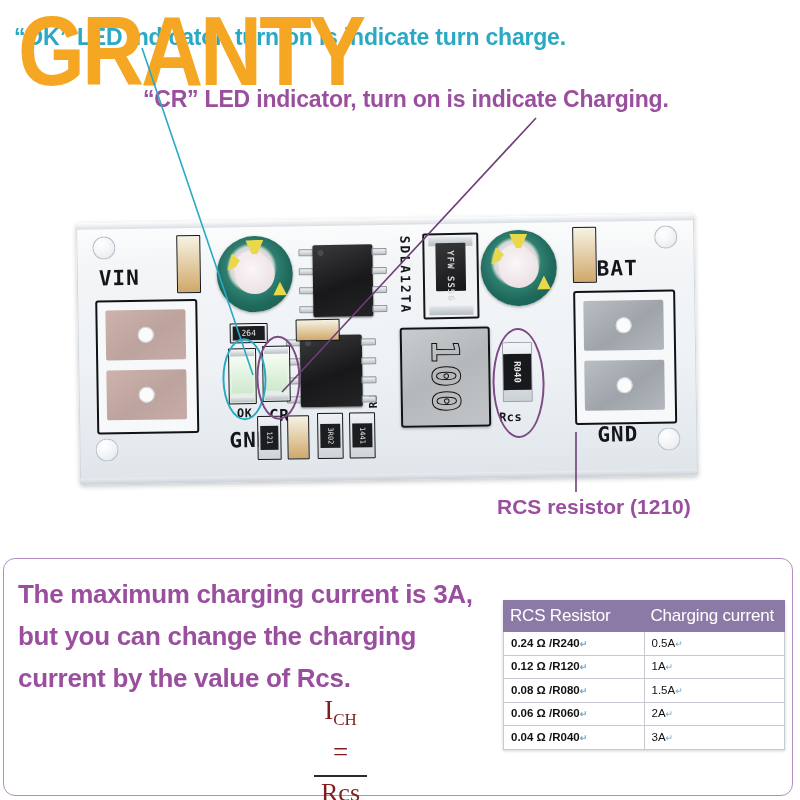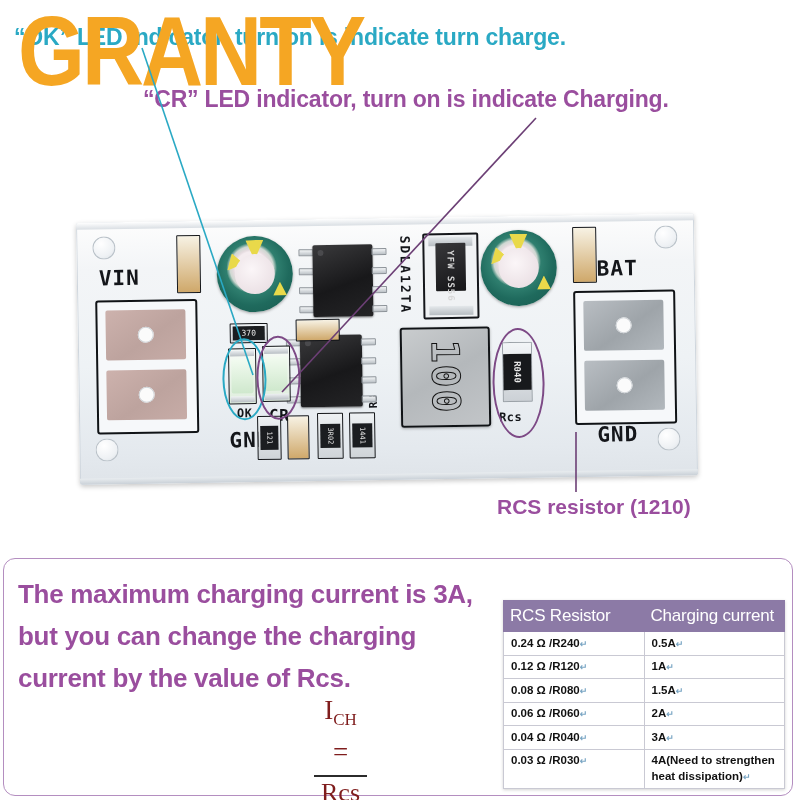--- a/index.html
+++ b/index.html
@@ -249,21 +249,21 @@
     background:#8c7aa6;color:#ffffff;font-weight:normal;
     text-align:left;padding:5px 6px;font-size:17px;
     border:1px solid #8c7aa6;
     letter-spacing:-0.2px;
   }
   table.rcs-table td{
     border:1px solid #c9c9d3;padding:3.5px 7px;color:#111;
     vertical-align:top;line-height:1.35;
   }
   table.rcs-table td.c1{font-weight:bold;width:44%;}
-  table.rcs-table td.c2{font-weight:bold;}
+  table.rcs-table td.c2{font-weight:normal;}
   .mk{color:#7aa6c4;font-size:9px;}
 </style>
 </head>
 <body>
 
 <div id="root">
 
   <svg class="leaders" viewBox="0 0 800 560">
     <line x1="142" y1="48" x2="253" y2="375" stroke="#2aa9c4" stroke-width="1.6"></line>
     <line x1="536" y1="118" x2="282" y2="392" stroke="#6c3f75" stroke-width="1.6"></line>
@@ -366,21 +366,21 @@
         <span class="body"></span>
         <span class="txt">YFW SS56</span>
       </div>
 
       <div class="inductor" style="left:322px;top:110px;width:86px;height:96px;">
         <span class="mark">100</span>
       </div>
 
       <div class="smd smd-res" style="left:152px;top:103px;width:36px;height:18px;">
         <span class="blk" style="top:10%;bottom:10%;"></span>
-        <span class="code" style="transform:translate(-50%,-50%);font-size:8px;">370</span>
+        <span class="code" style="transform:translate(-50%,-50%);font-size:8px;">264</span>
       </div>
 
       <div class="smd smd-amber" style="left:218px;top:100px;width:42px;height:20px;"></div>
 
       <div class="smd smd-led" style="left:150px;top:128px;width:26px;height:54px;">
         <span class="tab" style="top:1px;"></span>
           <span class="dome"></span>
           <span class="tab" style="bottom:1px;"></span>
       </div>
       <div class="smd smd-led" style="left:184px;top:126px;width:26px;height:54px;">
@@ -450,21 +450,17 @@
           <td class="c2"><span>1.5A</span><span class="mk">↵</span></td>
         </tr>
         <tr>
           <td class="c1"><span>0.06 Ω /R060</span><span class="mk">↵</span></td>
           <td class="c2"><span>2A</span><span class="mk">↵</span></td>
         </tr>
         <tr>
           <td class="c1"><span>0.04 Ω /R040</span><span class="mk">↵</span></td>
           <td class="c2"><span>3A</span><span class="mk">↵</span></td>
         </tr>
-        <tr>
-          <td class="c1"><span>0.03 Ω /R030</span><span class="mk">↵</span></td>
-          <td class="c2"><span>4A(Need to strengthen heat dissipation)</span><span class="mk">↵</span></td>
-        </tr>
       </tbody>
     </table>
   </div>
 
 </div>
 
 </body></html>

